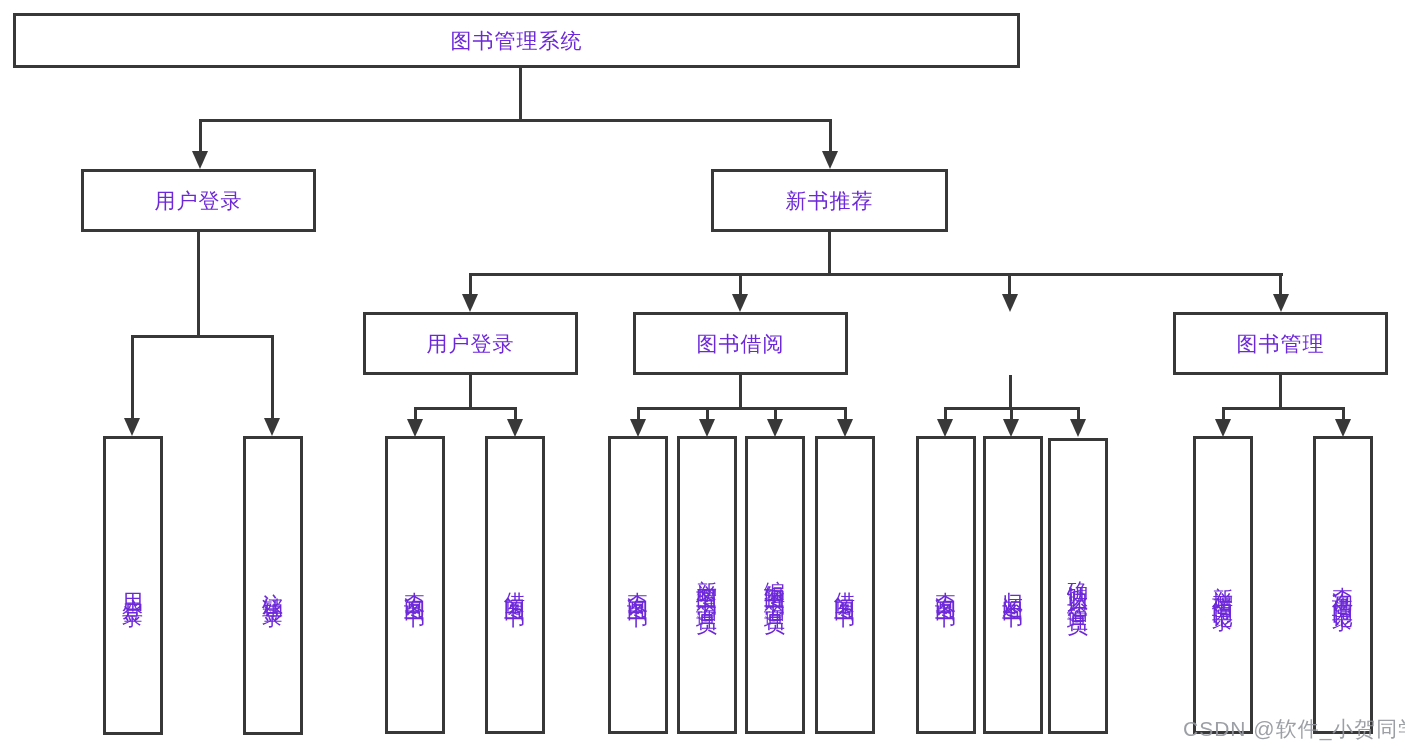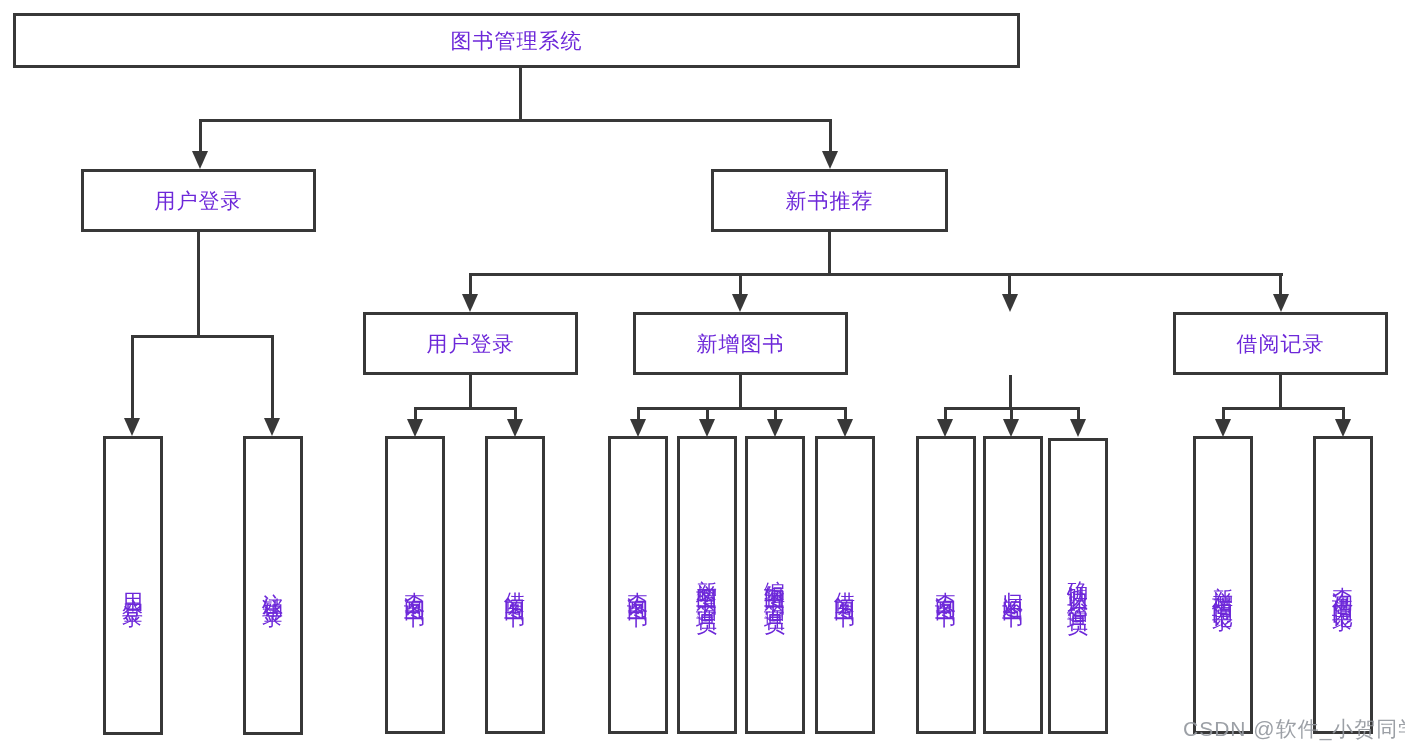--- a/index.html
+++ b/index.html
@@ -86,24 +86,24 @@
   <div class="arrow" style="left:732px;top:294px;"></div>
   <div class="vline" style="left:1008px;top:273px;height:22px;"></div>
   <div class="arrow" style="left:1002px;top:294px;"></div>
   <div class="vline" style="left:1279px;top:273px;height:22px;"></div>
   <div class="arrow" style="left:1273px;top:294px;"></div>
 
   <div class="box hbox" style="left:363px;top:312px;width:215px;height:63px;">
     <span>用户登录</span>
   </div>
   <div class="box hbox" style="left:633px;top:312px;width:215px;height:63px;">
-    <span>新增图书</span>
+    <span>图书借阅</span>
   </div>
   <div class="box hbox" style="left:1173px;top:312px;width:215px;height:63px;">
-    <span>借阅记录</span>
+    <span>图书管理</span>
   </div>
 
   <div class="vline" style="left:469px;top:375px;height:32px;"></div>
   <div class="hline" style="left:414px;top:407px;width:103px;"></div>
   <div class="vline" style="left:414px;top:407px;height:14px;"></div>
   <div class="arrow" style="left:407px;top:419px;"></div>
   <div class="vline" style="left:514px;top:407px;height:14px;"></div>
   <div class="arrow" style="left:507px;top:419px;"></div>
 
   <div class="vline" style="left:739px;top:375px;height:32px;"></div>

